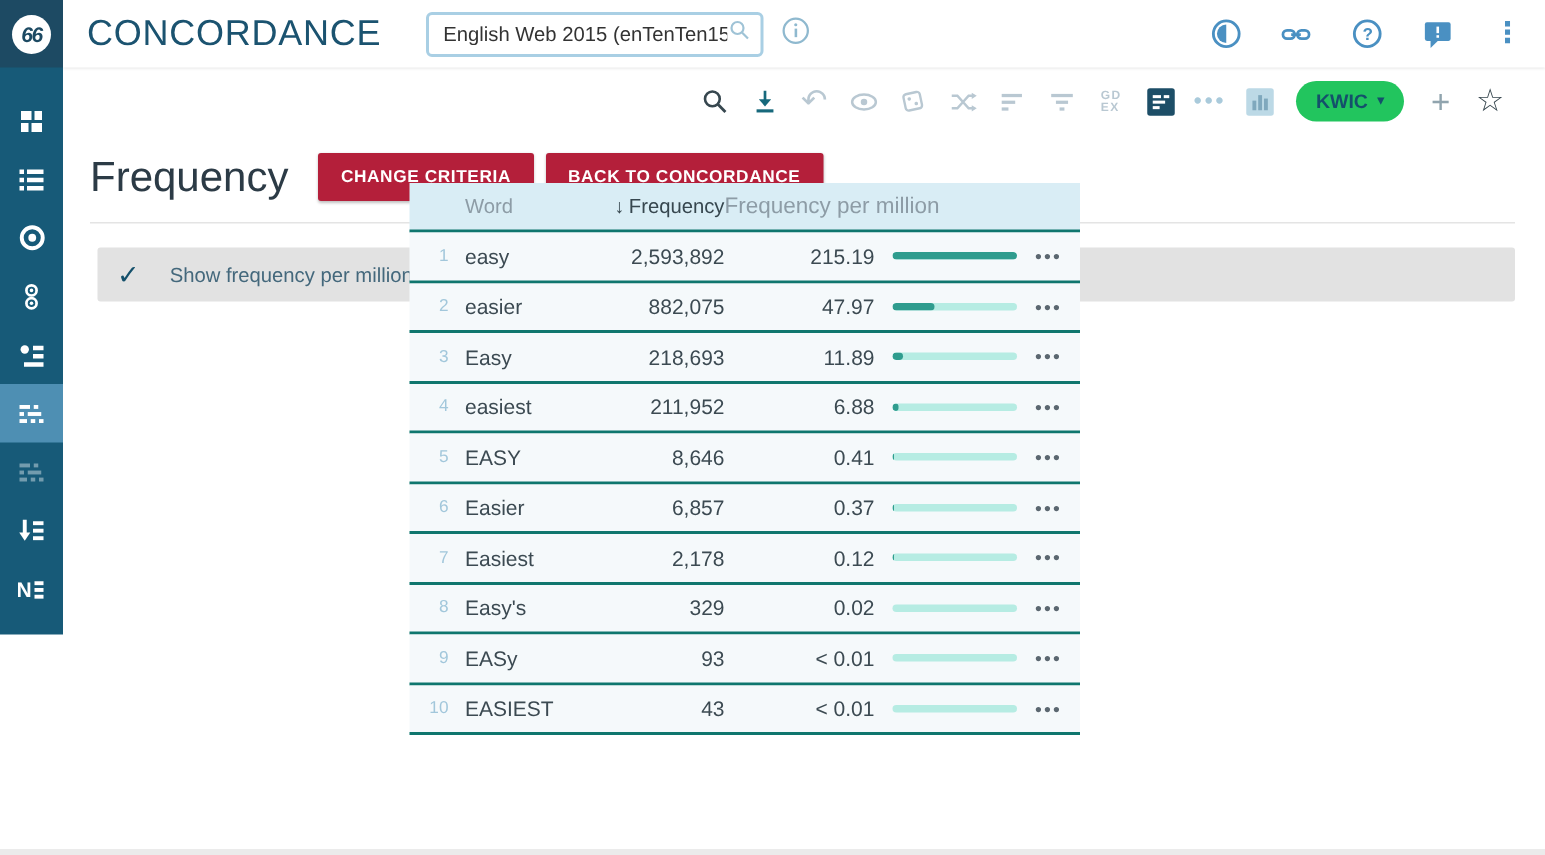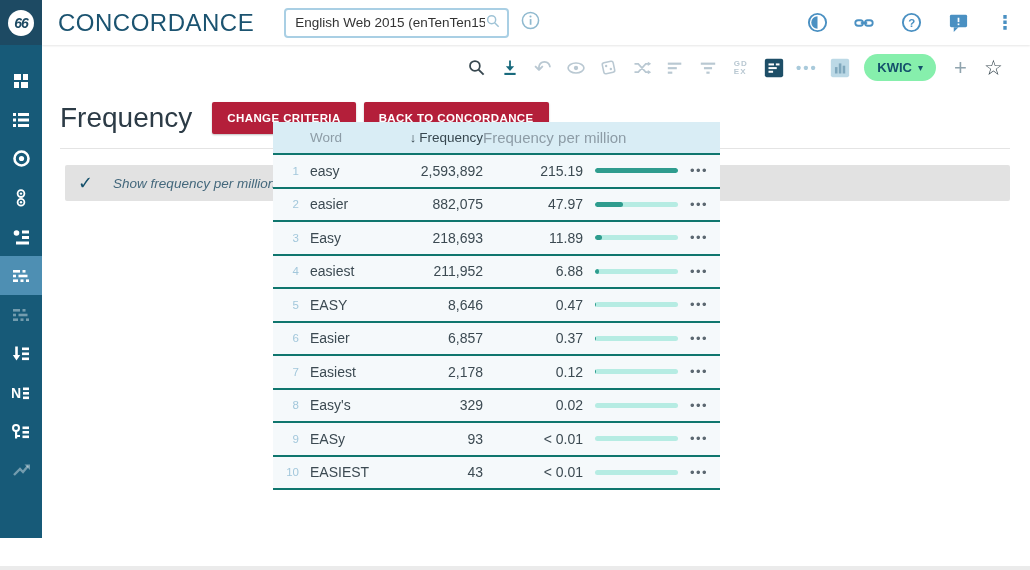--- a/index.html
+++ b/index.html
@@ -2,21 +2,21 @@
 <html><head>
 <meta charset="utf-8">
 <style>
   * { margin:0; padding:0; box-sizing:border-box; }
   html,body { width:1030px; height:570px; }
   body {
     font-family:"Liberation Sans","DejaVu Sans",sans-serif;
     background:#fff; position:relative; overflow:hidden; color:#3c4a52;
   }
   
-  .sidebar { position:absolute; left:0; top:0; width:42px; height:538px; background:#175a78; z-index:5; }
+  .sidebar { position:absolute; left:0; top:0; width:42px; height:423px; background:#175a78; z-index:5; }
   .logo-block { width:42px; height:45px; background:#1d4a63; display:flex; align-items:center; justify-content:center; }
   .logo-circle { width:26px; height:26px; border-radius:50%; background:#fff; color:#1d4a63;
     display:flex; align-items:center; justify-content:center; font-weight:bold; font-size:14px; font-style:italic; letter-spacing:-1px;}
   .side-nav { display:flex; flex-direction:column; margin-top:16px; }
   .side-item { width:42px; height:39px; display:flex; align-items:center; justify-content:center; color:#ffffff; cursor:pointer; }
   .side-item.active { background:#4e8fb3; }
   .side-item.dim { color:rgba(255,255,255,0.40); }
   .side-item svg { display:block; }
   
   .header { position:absolute; left:42px; top:0; right:0; height:45px; background:#fff;
@@ -31,40 +31,40 @@
   
   .toolbar { position:absolute; left:42px; top:45px; right:0; height:45px; background:#fff;
     display:flex; align-items:center; justify-content:flex-end; padding-right:20px; z-index:3; }
   .tb { display:flex; align-items:center; justify-content:center; width:33px; height:30px; cursor:pointer; }
   .tb.dark { color:#37474f; }
   .tb.teal { color:#17697c; }
   .tb.disabled { color:#b9c8d2; cursor:default; }
   .tb.lightblue { color:#a9cadb; }
   .gdex { font-size:8px; font-weight:bold; line-height:8px; letter-spacing:1px; text-align:left; }
   .undo-glyph { font-size:21px; line-height:20px; }
-  .kwic-pill { display:flex; align-items:center; gap:6px; background:#86efac; border-radius:15px;
+  .kwic-pill { display:flex; align-items:center; gap:6px; background:#22c55e; border-radius:15px;
     padding:6px 13px; margin:0 8px; color:#14506b; font-weight:bold; font-size:13px; cursor:pointer; }
   .caret { font-size:10px; }
   .plus-glyph { font-size:22px; color:#90a4ae; font-weight:400; }
   .star-glyph { font-size:21px; color:#37474f; }
   .dots3 { letter-spacing:2px; font-size:15px; font-weight:bold; }
   
   .content { position:absolute; left:42px; top:90px; right:0; bottom:0; background:#fff; }
   .heading-row { display:flex; align-items:center; padding:12px 20px 0 18px; }
   .page-title { font-size:28px; color:#2c3b46; font-weight:400; }
   .btn-red { background:#b41f3a; color:#fff; border:none; font-family:inherit; font-weight:bold;
     font-size:11.5px; letter-spacing:0.4px; padding:10px 15px; border-radius:2px; margin-left:8px; cursor:pointer;
     box-shadow:0 1px 2px rgba(0,0,0,0.25); }
   .btn-red:first-of-type { margin-left:20px; }
   .rule { border:none; border-top:1px solid #e4e4e4; margin:14px 20px 0 18px; }
   
   .options-bar { margin:16px 20px 0 23px; height:36px; background:#e2e2e2; border-radius:2px;
     display:flex; align-items:center; padding-left:13px; cursor:pointer; }
   .check-glyph { color:#14506b; font-size:18px; font-weight:bold; }
-  .options-label { margin-left:20px; font-size:13.5px; color:#44687c;font-style:italic; }
+  .options-label { margin-left:20px; font-size:13.5px; color:#44687c; }
   
   .freq-table { position:absolute; left:273px; top:122px; width:447px; }
   .t-row { display:grid; grid-template-columns:30px 84px 96px 100px 12px 83px 42px; align-items:center;
     height:33.5px; border-bottom:2px solid #0f766e; background:#f5f9fb; }
   .t-head { background:#d9edf5; height:33px; }
   .t-head .c-word, .t-head .c-fpm { color:#8d9ca6; font-size:13.5px; }
   .t-head .c-freq { color:#37474f; font-size:13.5px; }
   .c-idx { text-align:right; font-size:11.5px; color:#a2c7db; padding-right:4px; }
   .c-word { padding-left:7px; font-size:14px; color:#3c4a52; }
   .c-freq, .c-fpm { text-align:right; font-size:14px; color:#3c4a52; }
@@ -399,21 +399,21 @@
     <div class="bar-track">
           <div class="bar-fill" style="width: 4.9%;"></div>
         </div>
     <div class="c-dots">•••</div>
   </div>
 
   <div class="t-row">
     <div class="c-idx">5</div>
     <div class="c-word">EASY</div>
     <div class="c-freq">8,646</div>
-    <div class="c-fpm">0.47</div>
+    <div class="c-fpm">0.41</div>
     <div></div>
     <div class="bar-track">
           <div class="bar-fill" style="width: 0.3%;"></div>
         </div>
     <div class="c-dots">•••</div>
   </div>
 
   <div class="t-row">
     <div class="c-idx">6</div>
     <div class="c-word">Easier</div>

